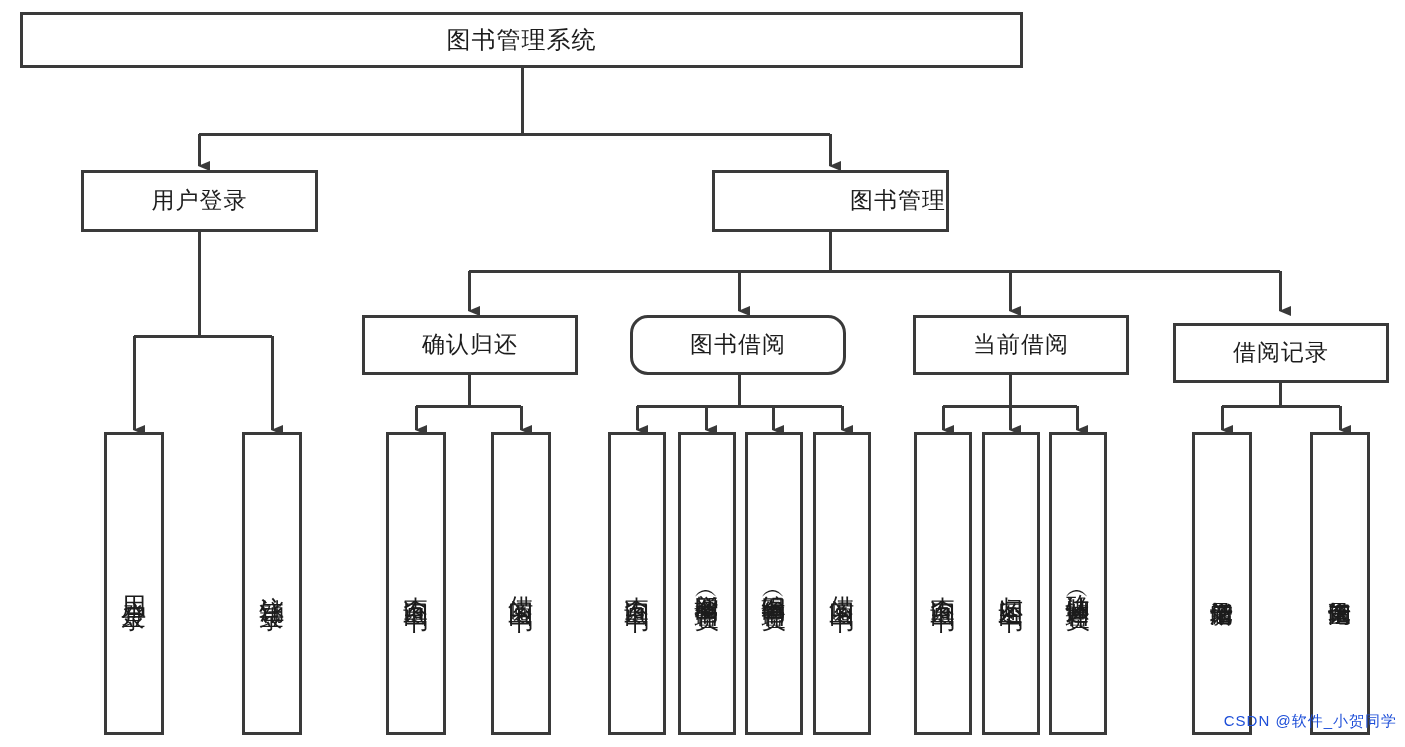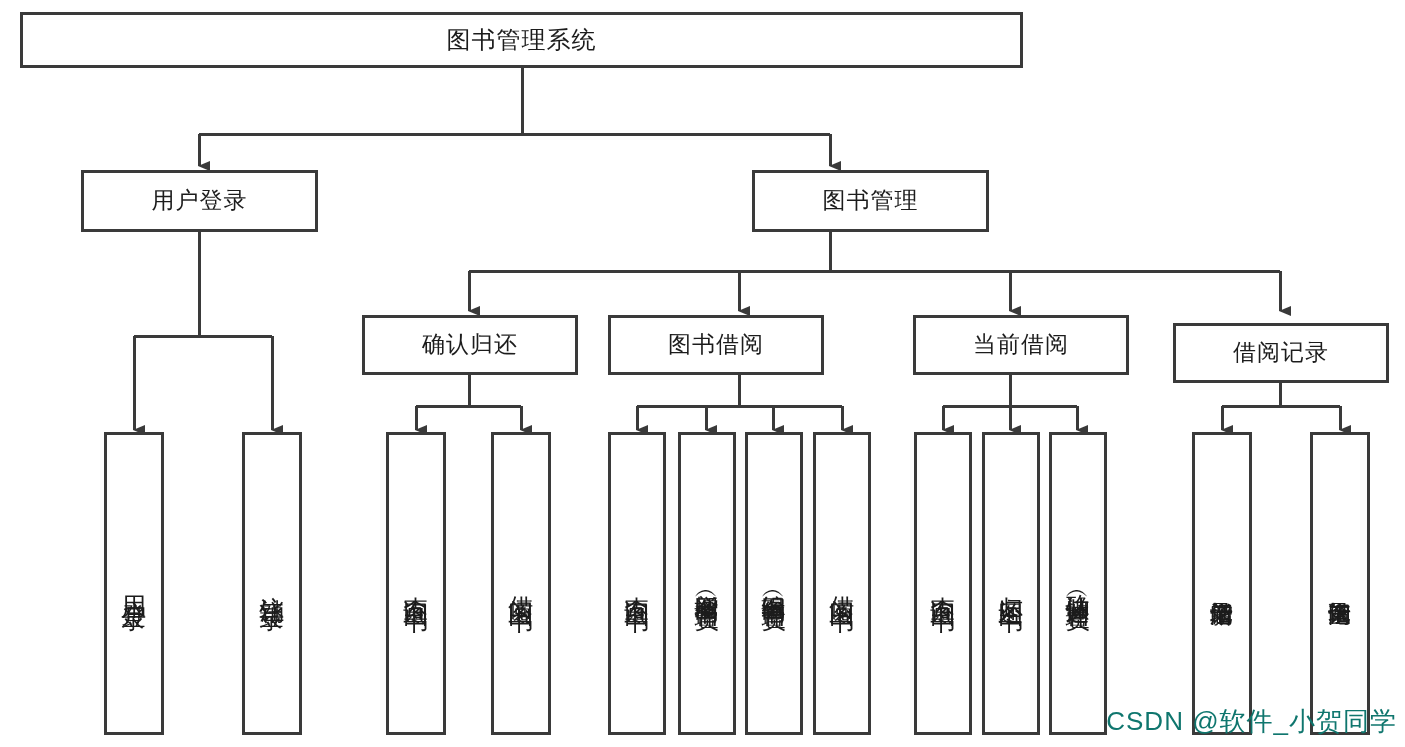--- a/index.html
+++ b/index.html
@@ -43,23 +43,23 @@
     letter-spacing:4px;
     white-space:nowrap;
     max-height:100%;
   }
   .v-node.tall .lbl{font-size:24px;letter-spacing:2px;}
   .v-node.squeeze .lbl{font-size:23px;letter-spacing:0px;}
 
   #watermark{
     position:absolute;
     right:8px;
-    bottom:8px;
-    font-size:26px;
-    color:#0f766e;
+    bottom:16px;
+    font-size:15px;
+    color:#1d4ed8;
     letter-spacing:1px;
     white-space:nowrap;
     pointer-events:none;
   }
 </style>
 </head>
 <body>
 
 <div id="stage">
 
@@ -113,28 +113,28 @@
     </g>
   </svg>
 
   <div class="node h-node root" style="left:20px;top:12px;width:1003px;height:56px;">
     <span class="lbl">图书管理系统</span>
   </div>
 
   <div class="node h-node" style="left:81px;top:170px;width:237px;height:62px;">
     <span class="lbl">用户登录</span>
   </div>
-  <div class="node h-node" style="left:752px;top:170px;width:237px;height:62px;">
+  <div class="node h-node" style="left:712px;top:170px;width:237px;height:62px;justify-content:flex-end;">
     <span class="lbl">图书管理</span>
   </div>
 
   <div class="node h-node" style="left:362px;top:315px;width:216px;height:60px;">
     <span class="lbl">确认归还</span>
   </div>
-  <div class="node h-node" style="left:608px;top:315px;width:216px;height:60px;">
+  <div class="node h-node" style="left:630px;top:315px;width:216px;height:60px;border-radius:18px;">
     <span class="lbl">图书借阅</span>
   </div>
   <div class="node h-node" style="left:913px;top:315px;width:216px;height:60px;">
     <span class="lbl">当前借阅</span>
   </div>
   <div class="node h-node" style="left:1173px;top:323px;width:216px;height:60px;">
     <span class="lbl">借阅记录</span>
   </div>
 
   <div class="node v-node" style="left:104px;top:432px;width:60px;height:303px;">

